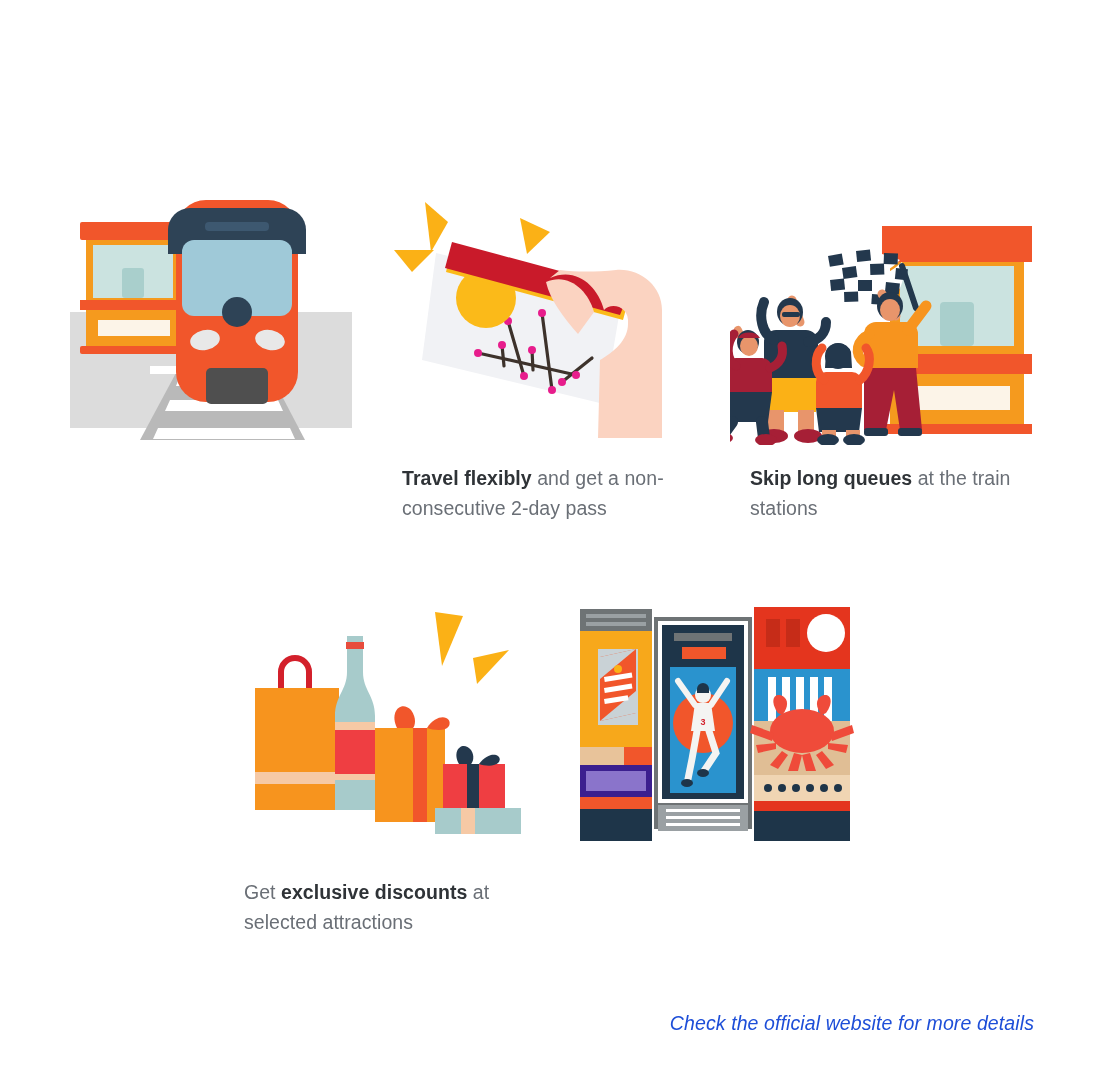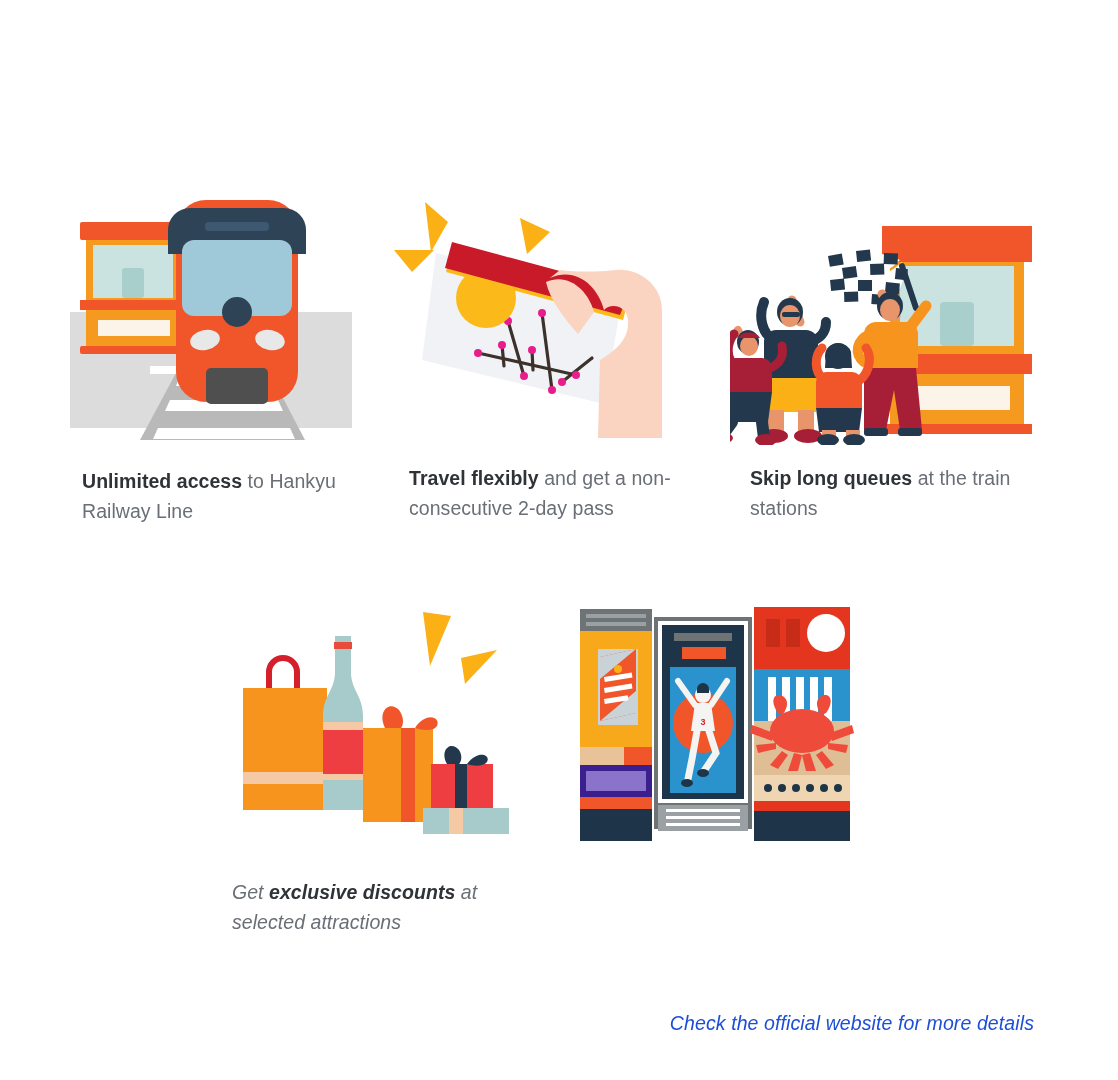--- a/index.html
+++ b/index.html
@@ -29,40 +29,40 @@
   }
 
   
   .benefit {
     position: absolute;
     width: 300px;
   }
   .bi-0 { left: 62px;  top: 190px; }
   .bi-1 { left: 390px; top: 190px; }
   .bi-2 { left: 730px; top: 190px; }
-  .bi-3 { left: 225px; top: 600px; font-style: italic; }
+  .bi-3 { left: 237px; top: 600px; }
   .bi-4 { left: 570px; top: 595px; }
 
   .art {
     position: relative;
     width: 300px; height: 255px;
   }
   .art svg { display: block; }
   .bi-0 .art { height: 258px; }
   .bi-3 .art { height: 255px; }
 
   .caption {
     font-size: 19.5px;
     line-height: 30px;
     color: #6A6F76;
     letter-spacing: 0.05px;
   }
   .caption b { color: #2F3337; font-weight: bold; }
   .bi-0 .caption { margin-left: 20px; margin-top: 18px; }
-  .bi-1 .caption { margin-left: 19px; margin-top: 18px; width: 285px; }
+  .bi-1 .caption { margin-left: 12px; margin-top: 18px; width: 285px; }
   .bi-2 .caption { margin-left: 20px; margin-top: 18px; width: 290px; }
   .bi-3 .caption { margin-left: 7px;  margin-top: 22px; width: 290px; }
   .bi-4 .caption { margin-left: 20px; margin-top: 22px; width: 290px; }
 
   
   .footer-note {
     position: absolute; right: 84px; top: 1012px;
     font-size: 19.5px;
     font-style: italic;
     color: #1d4ed8;
@@ -98,23 +98,20 @@
 
         <rect x="114" y="10" width="122" height="202" rx="30" fill="#F1562B"></rect>
         <path d="M128 18 h94 a22 22 0 0 1 22 22 v24 h-138 v-24 a22 22 0 0 1 22 -22 z" fill="#2E4356"></path>
         <rect x="143" y="32" width="64" height="9" rx="4" fill="#3D5870"></rect>
         <rect x="120" y="50" width="110" height="76" rx="12" fill="#9FC9D8"></rect>
         <circle cx="175" cy="122" r="15" fill="#2E4356"></circle>
         <ellipse cx="143" cy="150" rx="15" ry="10" transform="rotate(-12 143 150)" fill="#E8E8E8"></ellipse>
         <ellipse cx="208" cy="150" rx="15" ry="10" transform="rotate(12 208 150)" fill="#E8E8E8"></ellipse>
         <rect x="144" y="178" width="62" height="36" rx="5" fill="#4F4F4F"></rect>
       </svg>
-    </div>
-    <div class="caption">
-      <b>Unlimited access</b><span> to Hankyu Railway Line</span>
     </div>
   </div>
 
   <div class="benefit bi-1">
     <div class="art">
       <svg width="300" height="255" viewBox="0 0 300 255">
 
         <polygon points="35,12 58,32 41,62" fill="#FBB116"></polygon>
         <polygon points="130,28 160,42 137,64" fill="#FBB116"></polygon>
         <polygon points="4,60 44,60 22,82" fill="#FBB116"></polygon>

